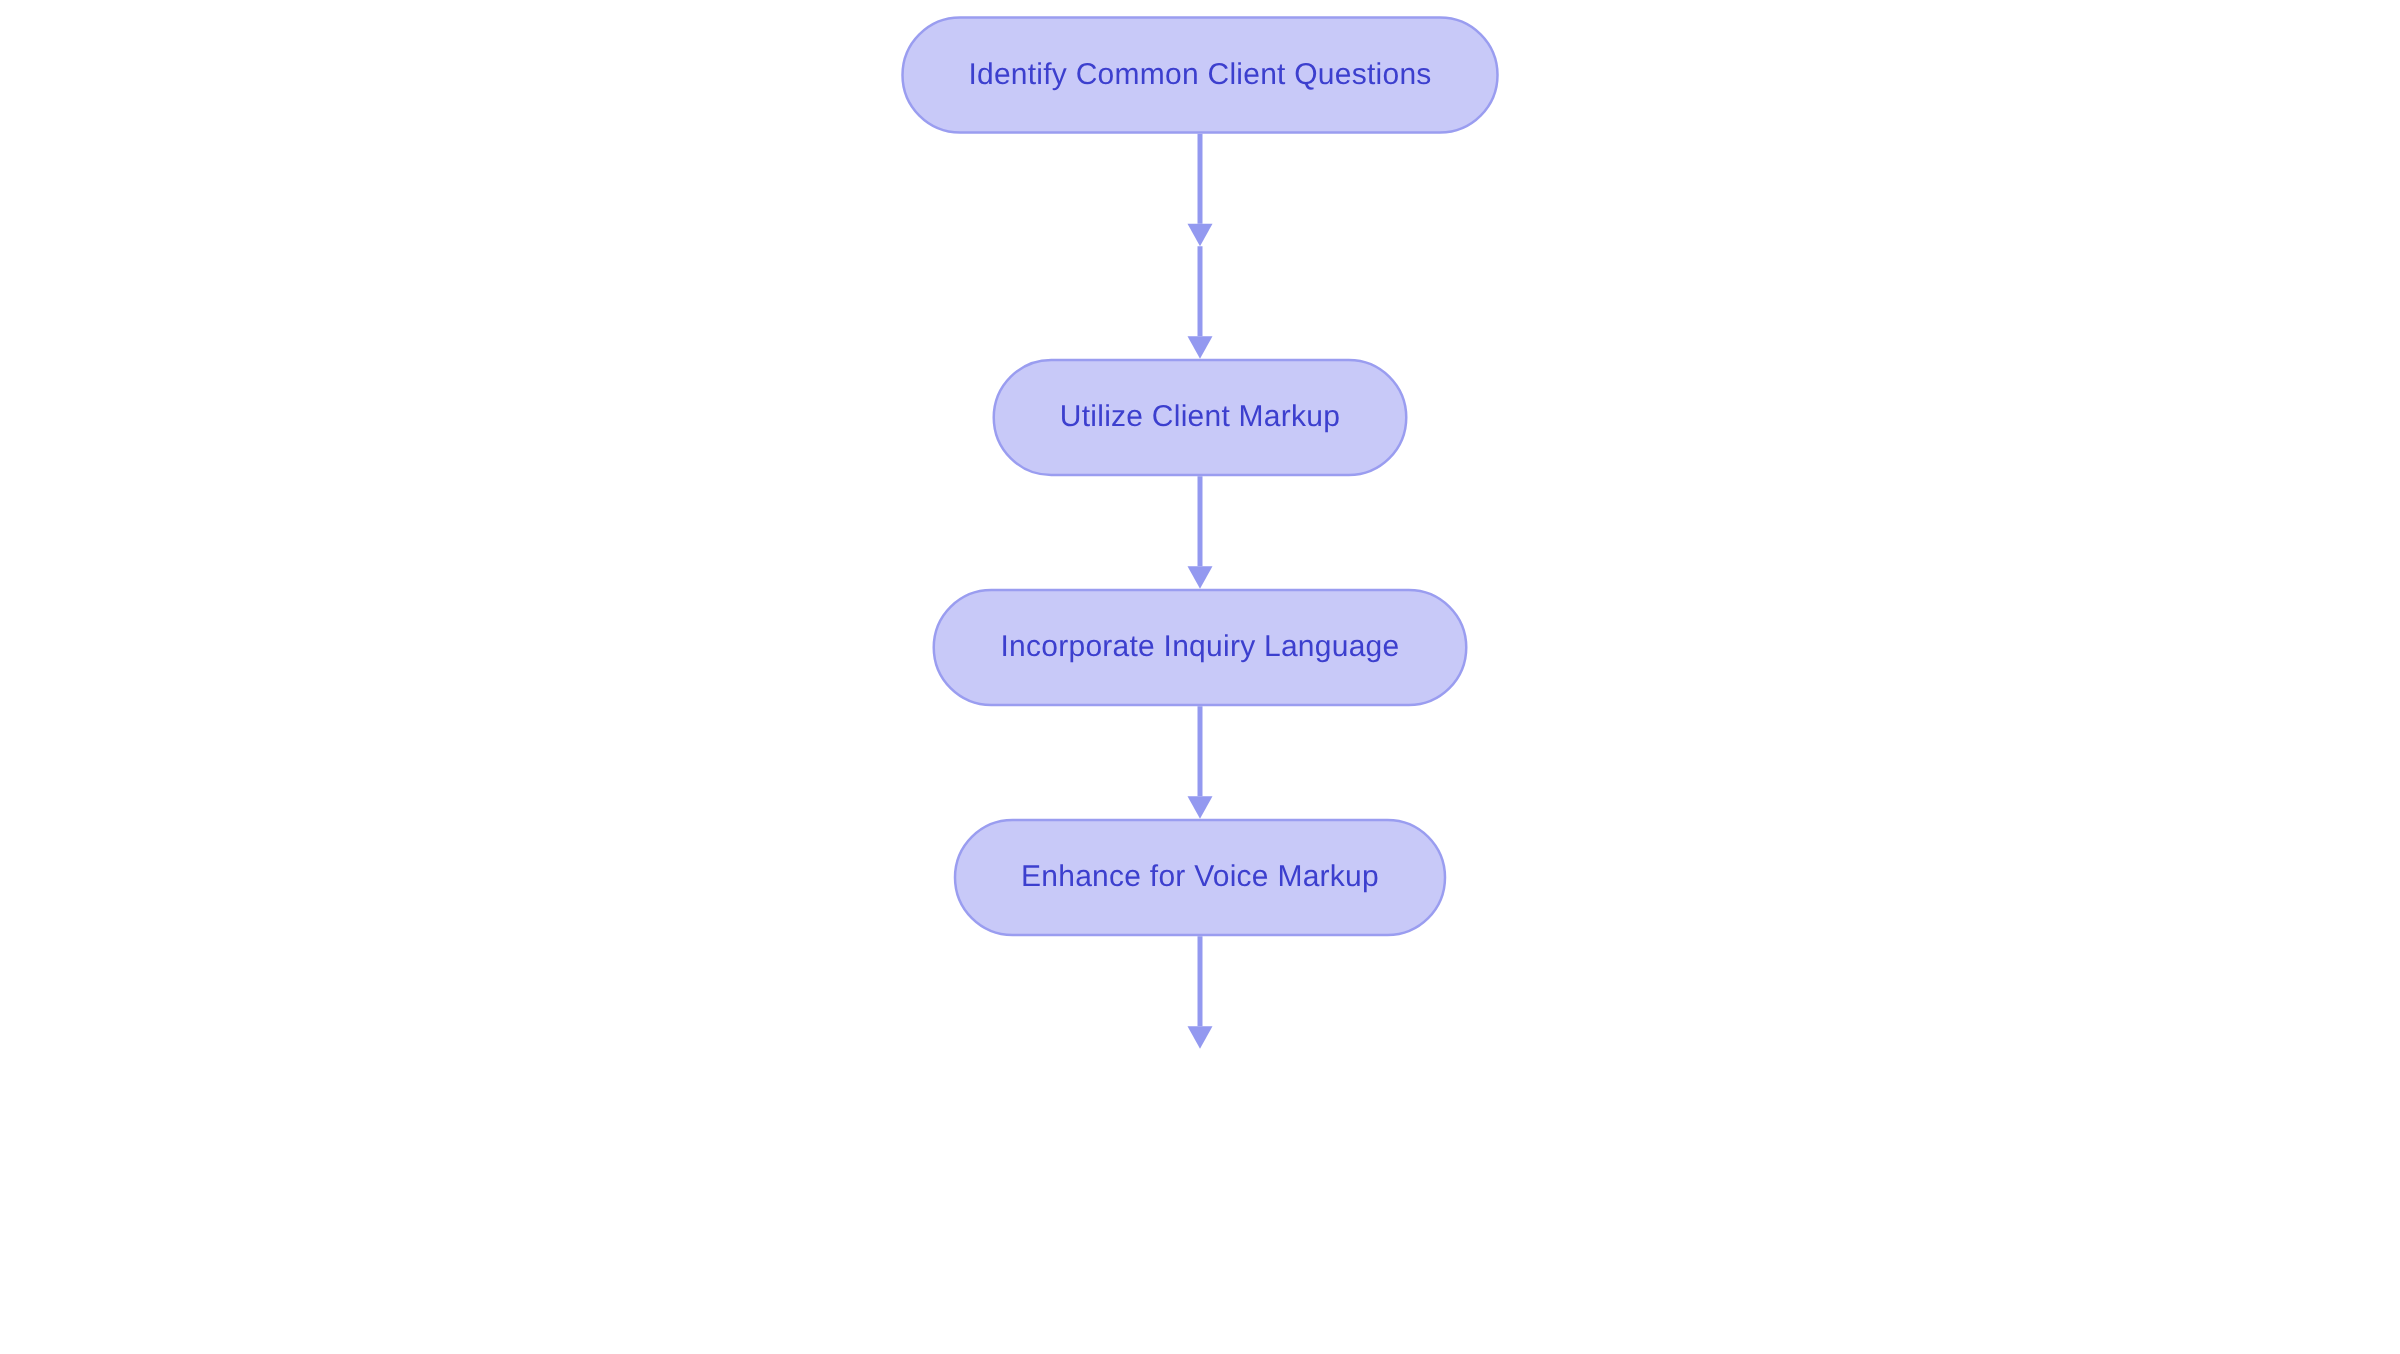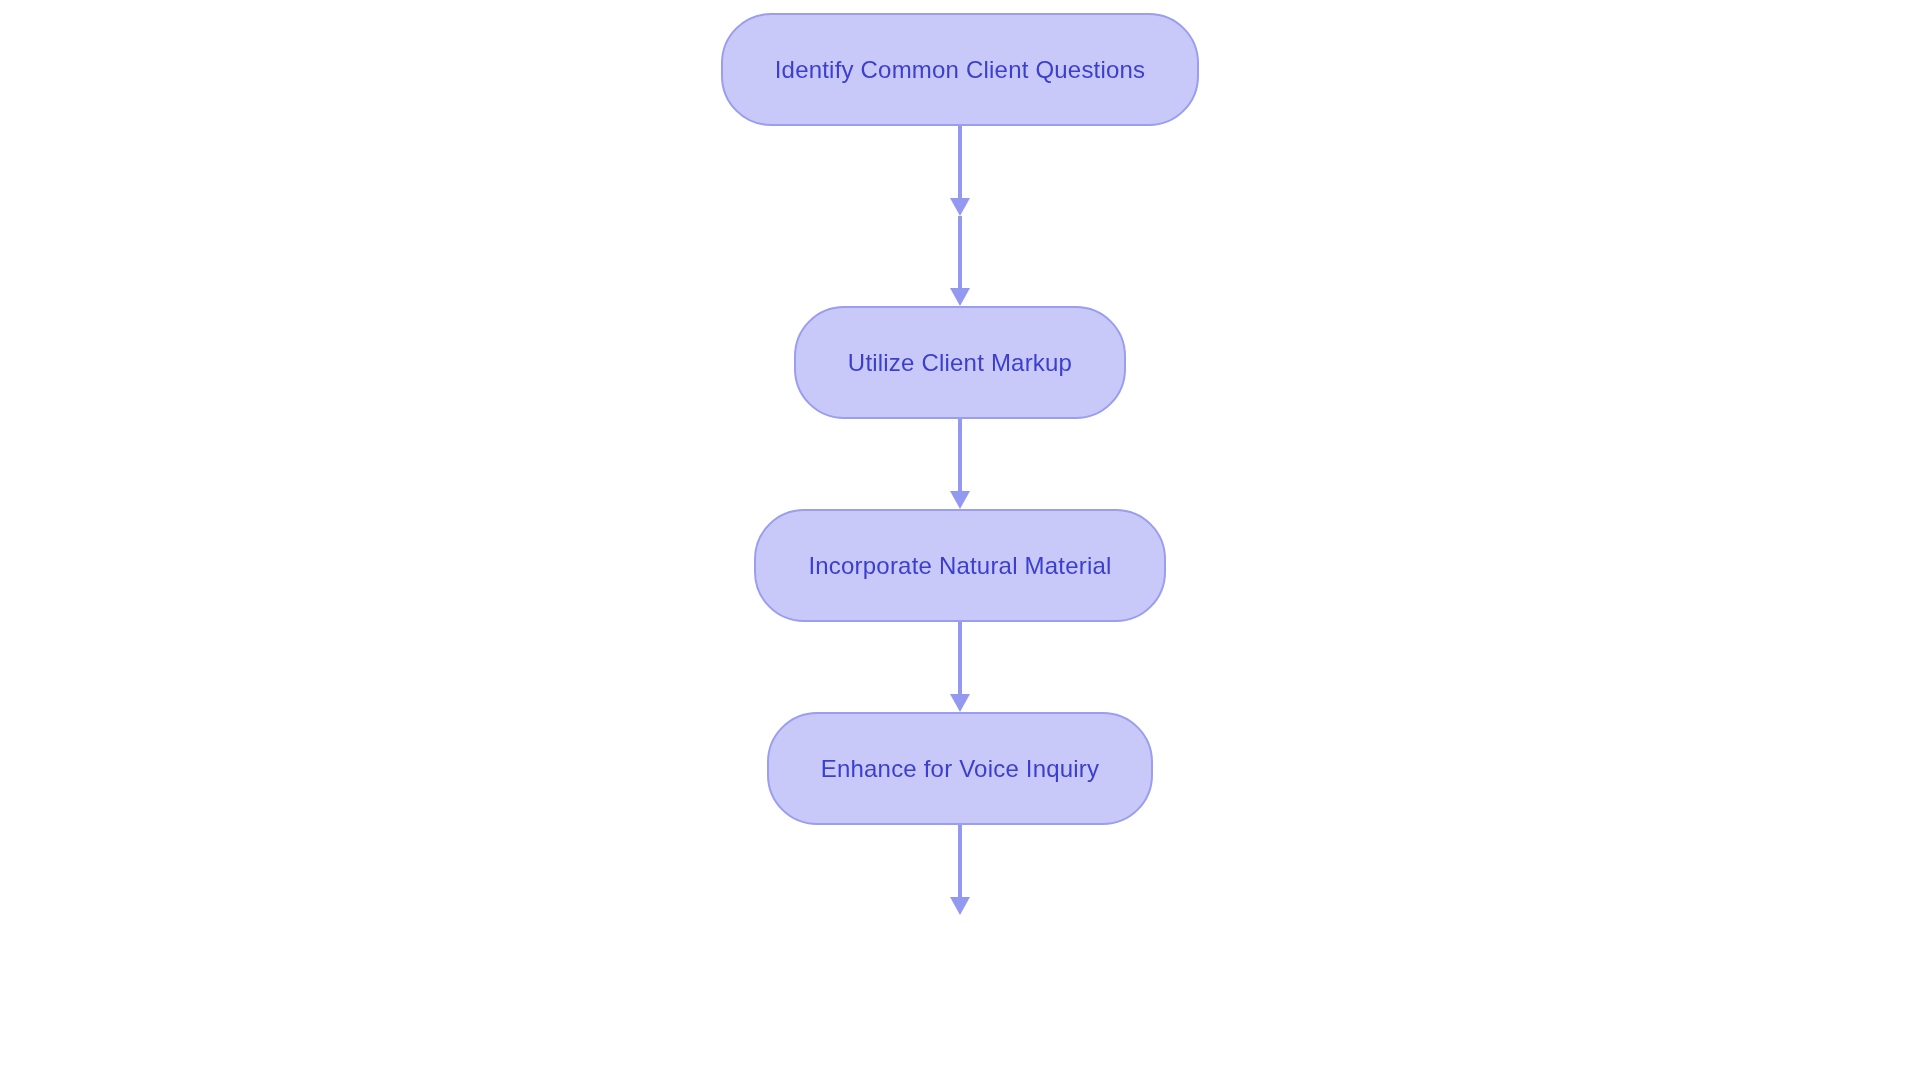--- a/index.html
+++ b/index.html
@@ -20,21 +20,21 @@
   .canvas {
     width: 1920px;
     height: 1083px;
     position: relative;
     display: flex;
     flex-direction: column;
     align-items: center;
     padding-top: 13px;
   }
   .flow-node {
-    height: 113px;
+    height: 94px;
     padding: 0 52px;
     background: var(--node-fill);
     border: 2px solid var(--node-border);
     border-radius: 50px;
     display: flex;
     align-items: center;
     justify-content: center;
     flex: 0 0 auto;
   }
   .flow-node .node-label {
@@ -86,30 +86,30 @@
   <div class="flow-node">
     <span class="node-label">Utilize Client Markup</span>
   </div>
 
   <div class="flow-arrow">
     <div class="arrow-line"></div>
     <div class="arrow-head"></div>
   </div>
 
   <div class="flow-node">
-    <span class="node-label">Incorporate Natural Material</span>
+    <span class="node-label">Incorporate Inquiry Language</span>
   </div>
 
   <div class="flow-arrow">
     <div class="arrow-line"></div>
     <div class="arrow-head"></div>
   </div>
 
   <div class="flow-node">
-    <span class="node-label">Enhance for Voice Inquiry</span>
+    <span class="node-label">Enhance for Voice Markup</span>
   </div>
 
   <div class="flow-arrow">
     <div class="arrow-line"></div>
     <div class="arrow-head"></div>
   </div>
 
 
 </div>
 

